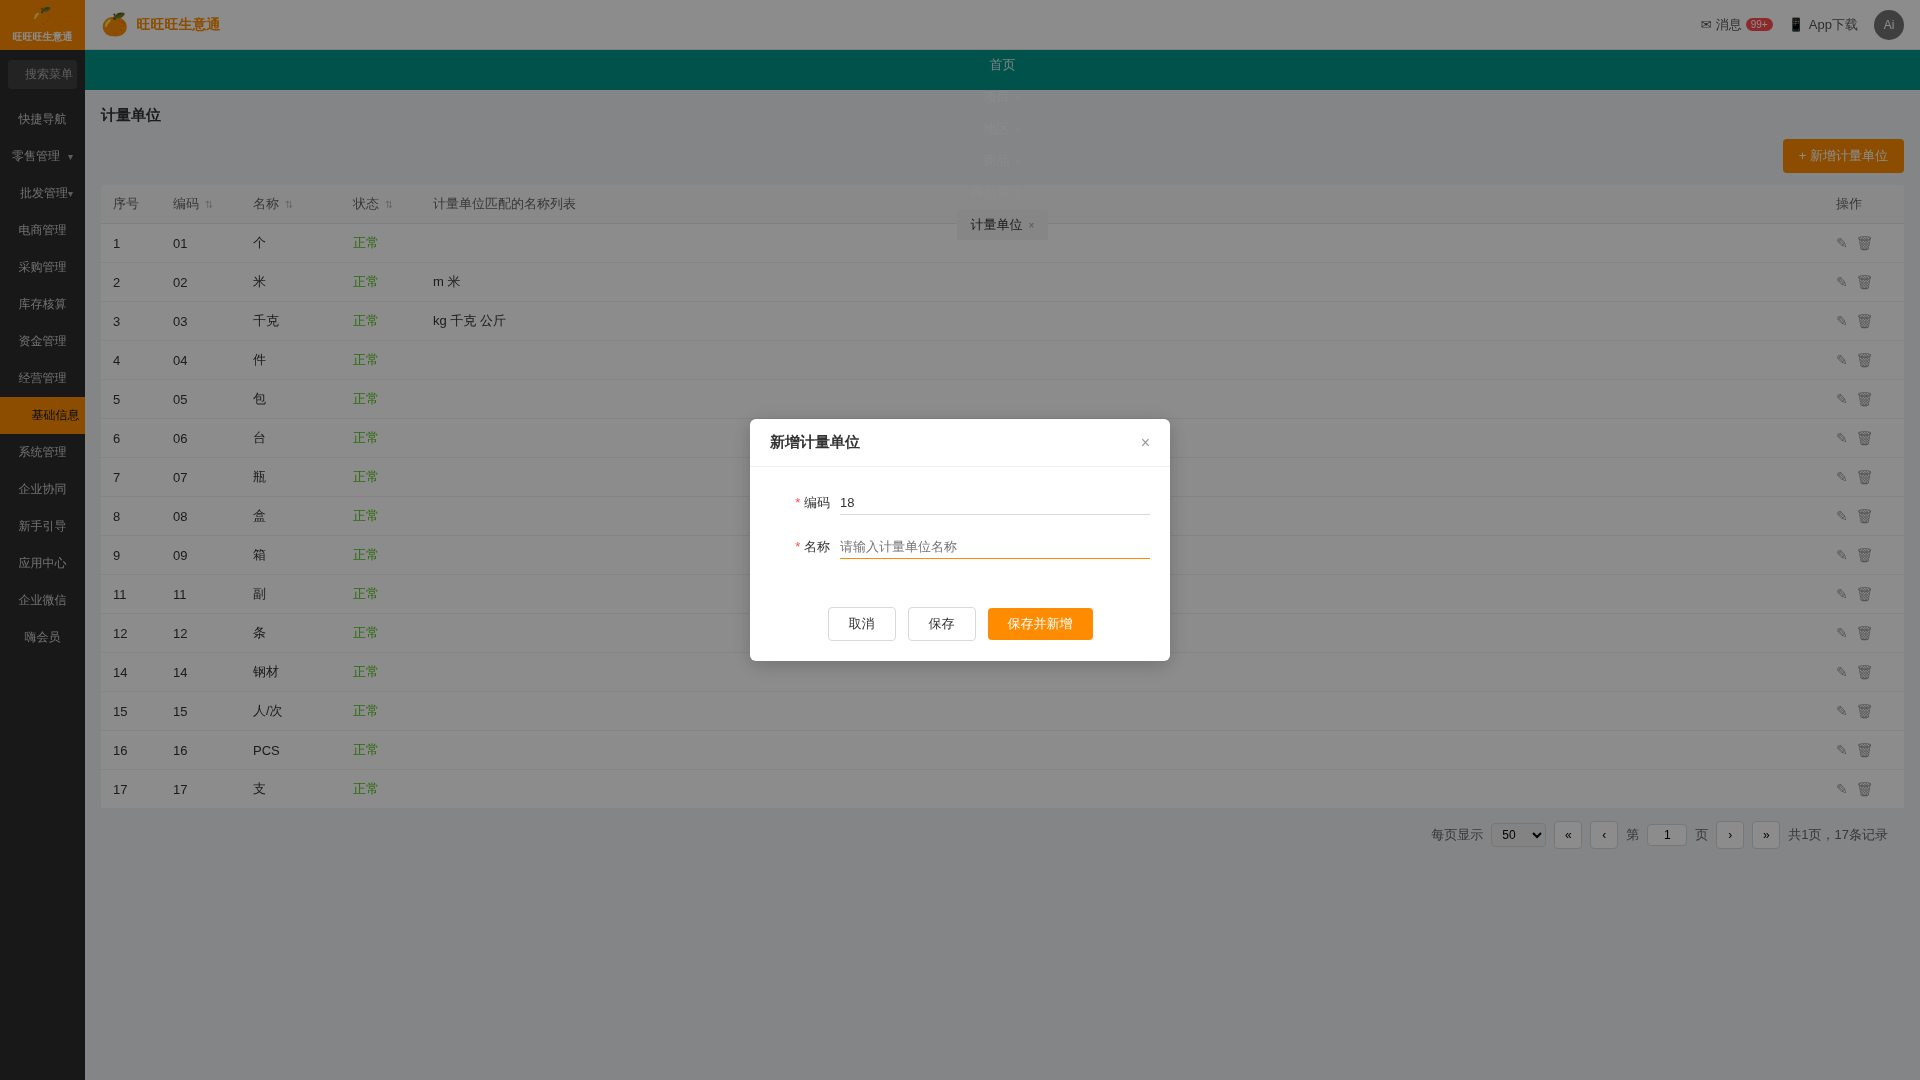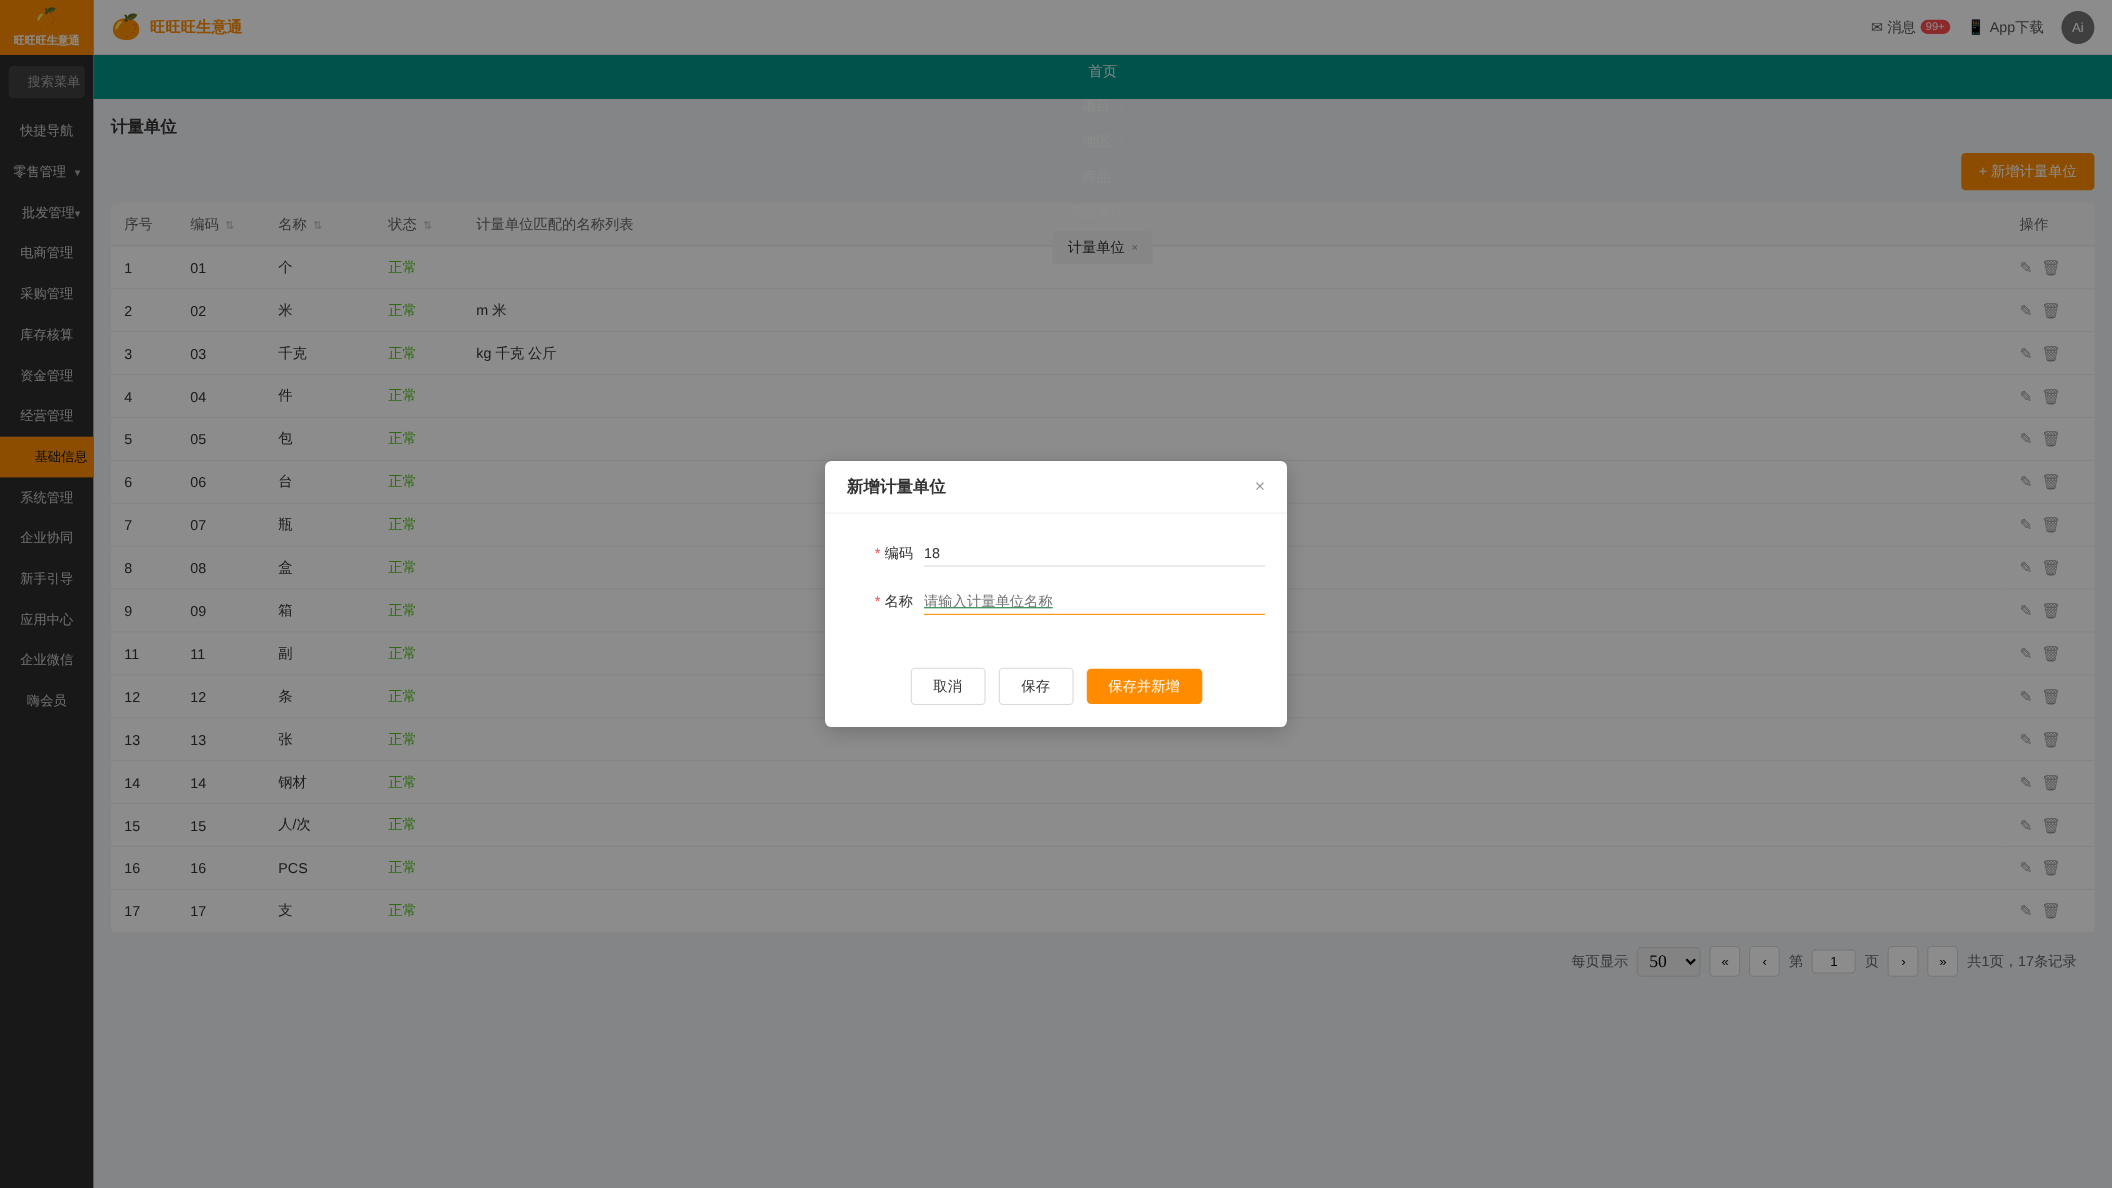--- a/index.html
+++ b/index.html
@@ -50,38 +50,38 @@
     thead tr { background: #fafafa; }
     th { padding: 10px 12px; text-align: left; color: #666; font-weight: 500; border-bottom: 1px solid #e8e8e8; white-space: nowrap; }
     td { padding: 10px 12px; border-bottom: 1px solid #f0f0f0; color: #333; }
     .status-normal { color: #52c41a; }
     .action-btns { display: flex; gap: 8px; align-items: center; }
     .action-btn { cursor: pointer; color: #999; font-size: 14px; }
     .sort-icon { color: #bbb; font-size: 10px; margin-left: 2px; }
 
     
     .pagination { display: flex; align-items: center; justify-content: flex-end; padding: 12px 16px; gap: 8px; font-size: 13px; color: #666; }
-    .pagination-select { border: 1px solid #d9d9d9; border-radius: 4px; padding: 3px 6px; font-size: 16px; cursor: pointer; font-family: Liberation Serif, serif; }
+    .pagination-select { border: 1px solid #d9d9d9; border-radius: 4px; padding: 3px 6px; font-size: 12px; cursor: pointer; }
     .pagination-input { border: 1px solid #d9d9d9; border-radius: 4px; padding: 3px 6px; width: 40px; text-align: center; font-size: 12px; }
     .pagination-btn { width: 28px; height: 28px; border: 1px solid #d9d9d9; border-radius: 4px; background: white; cursor: pointer; display: flex; align-items: center; justify-content: center; font-size: 12px; }
 
     
     .overlay { position: fixed; top: 0; left: 0; right: 0; bottom: 0; background: rgba(0,0,0,0.45); z-index: 1000; display: flex; align-items: center; justify-content: center; }
 
     
     .modal { background: white; border-radius: 6px; width: 420px; box-shadow: 0 4px 20px rgba(0,0,0,0.2); overflow: hidden; }
     .modal-header { padding: 14px 20px; border-bottom: 1px solid #f0f0f0; display: flex; align-items: center; justify-content: space-between; }
     .modal-title { font-size: 15px; font-weight: 600; color: #333; }
     .modal-close { cursor: pointer; color: #999; font-size: 16px; background: none; border: none; }
     .modal-body { padding: 24px 20px 16px; }
     .form-row { display: flex; align-items: center; margin-bottom: 20px; }
     .form-label { width: 60px; text-align: right; color: #333; font-size: 13px; margin-right: 10px; flex-shrink: 0; }
     .form-label.required::before { content: "* "; color: #ff4d4f; }
     .form-input { flex: 1; border: none; border-bottom: 1px solid #d9d9d9; outline: none; padding: 4px 0; font-size: 13px; color: #333; }
-    .form-input-name { border-bottom: 1.5px solid #ff8c00; color: #15803d; text-decoration: underline; }
+    .form-input-name { border-bottom: 1.5px solid #ff8c00; color: #15803d; }
     .modal-footer { padding: 12px 20px 20px; display: flex; align-items: center; justify-content: center; gap: 12px; }
     .btn-cancel { border: 1px solid #d9d9d9; background: white; color: #333; padding: 7px 20px; border-radius: 4px; cursor: pointer; font-size: 13px; }
     .btn-save { border: 1px solid #d9d9d9; background: white; color: #333; padding: 7px 20px; border-radius: 4px; cursor: pointer; font-size: 13px; }
     .btn-save-new { background: #ff8c00; color: white; border: none; padding: 7px 20px; border-radius: 4px; cursor: pointer; font-size: 13px; }
 
     .col-seq { width: 60px; }
     .col-code { width: 80px; }
     .col-name { width: 100px; }
     .col-status { width: 80px; }
     .col-match { }
@@ -365,33 +365,20 @@
         <div class="action-btns">
           <span class="action-btn" title="编辑">✎</span>
           <span class="action-btn" title="删除">🗑</span>
         </div>
       </td>
     </tr>
             <tr>
       <td>12</td>
       <td>12</td>
       <td>条</td>
-      <td><span class="status-normal">正常</span></td>
-      <td></td>
-      <td>
-        <div class="action-btns">
-          <span class="action-btn" title="编辑">✎</span>
-          <span class="action-btn" title="删除">🗑</span>
-        </div>
-      </td>
-    </tr>
-            <tr>
-      <td>13</td>
-      <td>13</td>
-      <td>张</td>
       <td><span class="status-normal">正常</span></td>
       <td></td>
       <td>
         <div class="action-btns">
           <span class="action-btn" title="编辑">✎</span>
           <span class="action-btn" title="删除">🗑</span>
         </div>
       </td>
     </tr>
             <tr>

